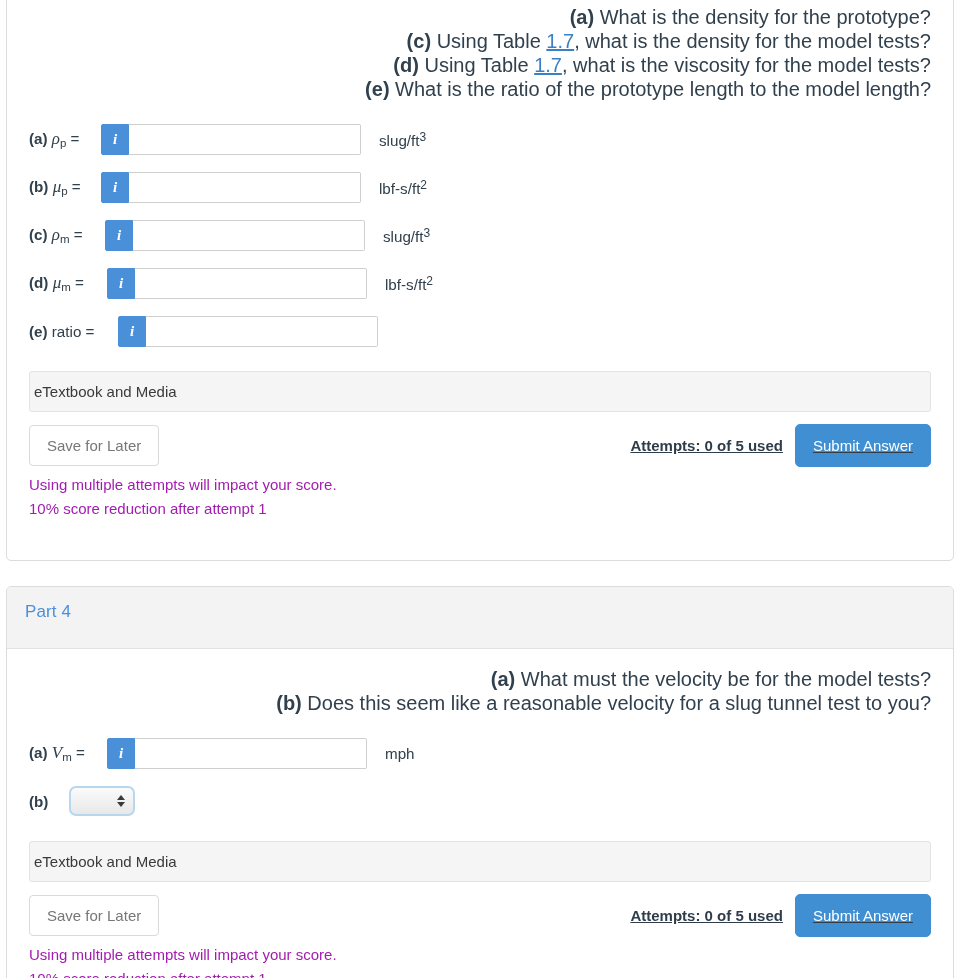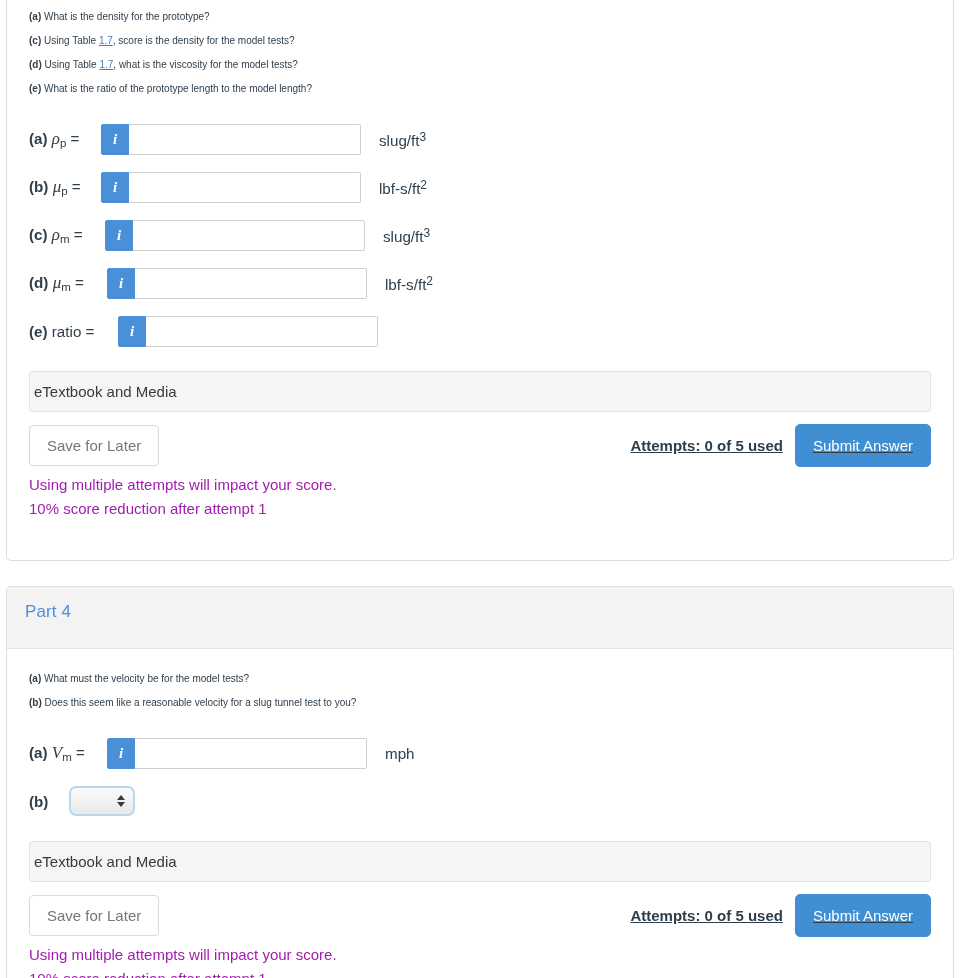--- a/index.html
+++ b/index.html
@@ -44,21 +44,21 @@
     padding: 0 0 12px 18px;
   }
   .part-title {
     color: #4a90d9;
     font-size: 17px;
     letter-spacing: .1px;
   }
   .card-body { padding: 18px 22px 0 22px; }
 
   
-  .prompt { font-size: 10px; line-height: 24px; color: #31404d; }
+  .prompt { font-size: 20px; line-height: 24px; color: #31404d; text-align: right; }
   .prompt div { white-space: nowrap; }
   .prompt b { font-weight: bold; }
   .link { color: #3c80c4; }
 
   
   .rows { margin-top: 14px; }
   .row {
     display: flex;
     align-items: center;
     height: 48px;
@@ -210,21 +210,21 @@
   <div class="card card-top">
     <div class="card-body">
 
       <div class="prompt">
         <div>
           <b>(a)</b>
           <span>What is the density for the prototype?</span>
         </div>
         <div>
           <b>(c)</b>
-          <span>Using Table </span><a class="link" href="#">1.7</a><span>, score is the density for the model tests?</span>
+          <span>Using Table </span><a class="link" href="#">1.7</a><span>, what is the density for the model tests?</span>
         </div>
         <div>
           <b>(d)</b>
           <span>Using Table </span><a class="link" href="#">1.7</a><span>, what is the viscosity for the model tests?</span>
         </div>
         <div>
           <b>(e)</b>
           <span>What is the ratio of the prototype length to the model length?</span>
         </div>
       </div>

